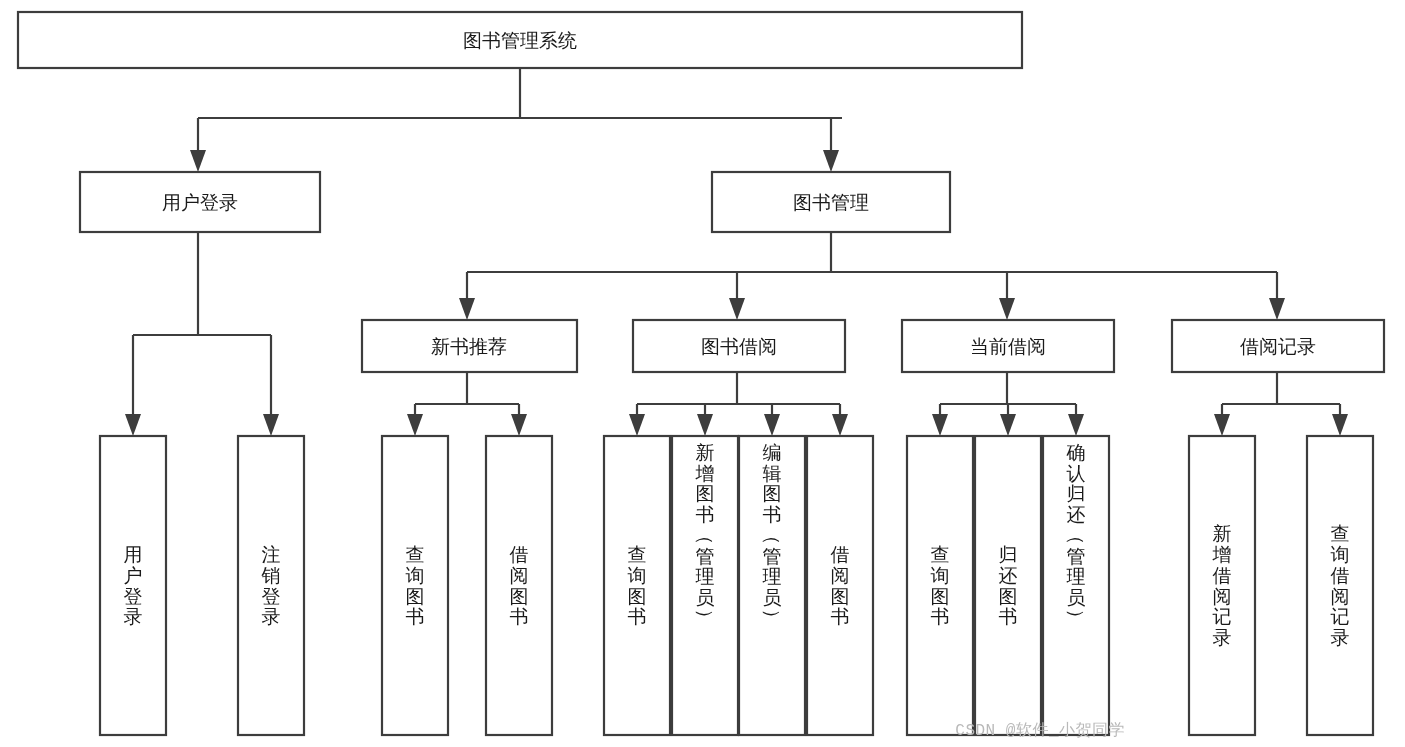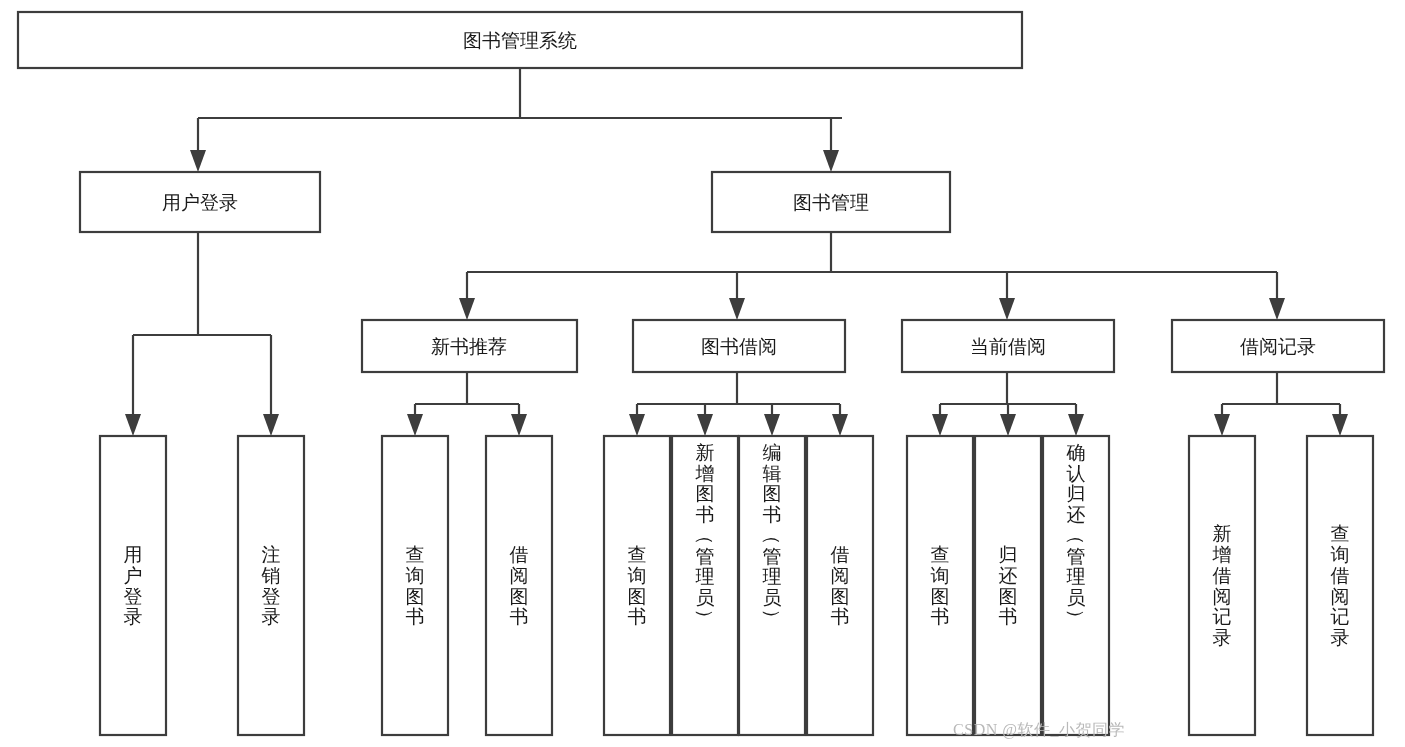--- a/index.html
+++ b/index.html
@@ -46,21 +46,21 @@
     font-family: "DejaVu Sans", "Liberation Sans", sans-serif;
     font-size: 19px;
     fill: #1a1a1a;
     text-anchor: middle;
     dominant-baseline: middle;
   }
   .watermark-text {
     position: absolute;
     right: 8px;
     bottom: 6px;
-    font-family: Liberation Serif, serif;
+    font-family: Liberation Mono, monospace;
     font-size: 16px;
     color: #b9b9b9;
     white-space: nowrap;
     letter-spacing: 0.5px;
     user-select: none;
   }
   .vlabel {
     position: absolute;
     display: flex;
     flex-direction: column;

